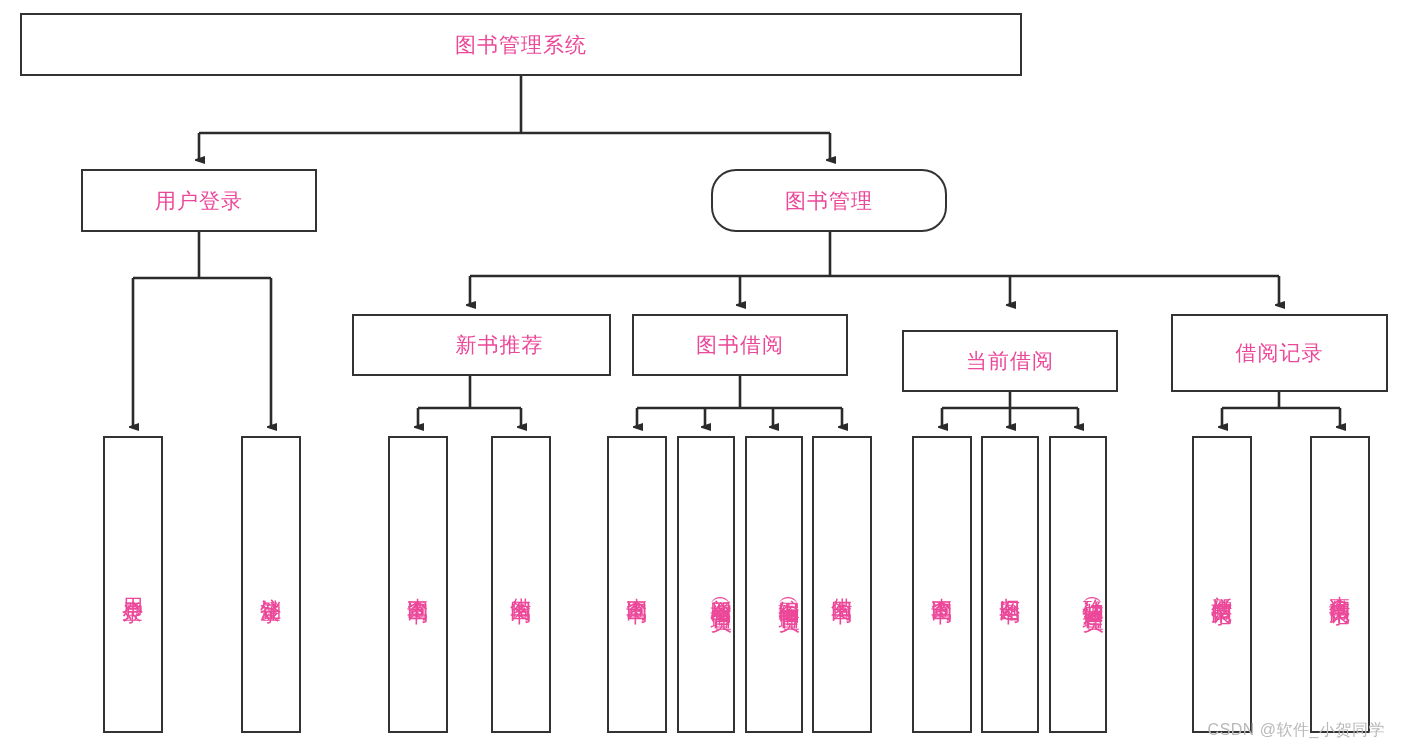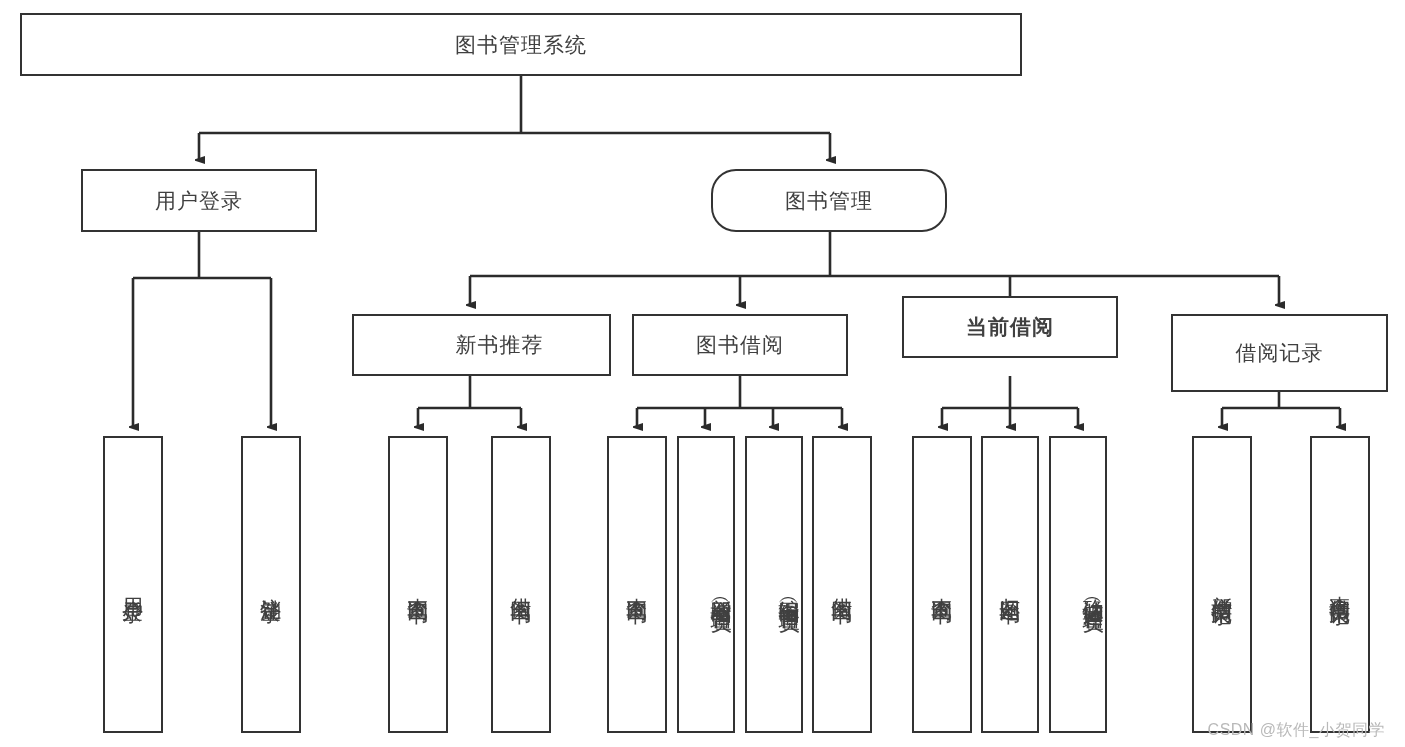--- a/index.html
+++ b/index.html
@@ -18,21 +18,21 @@
     overflow: hidden;
   }
   .node {
     position: absolute;
     box-sizing: border-box;
     border: 2px solid #333333;
     background: #ffffff;
     display: flex;
     align-items: center;
     justify-content: center;
-    color: #404040;
+    color: #ec4899;
   }
   .node.horizontal {
     font-size: 21px;
     letter-spacing: 1px;
   }
   .node.vertical {
     writing-mode: vertical-rl;
     text-orientation: upright;
     font-size: 21px;
     letter-spacing: 2px;
@@ -135,21 +135,21 @@
   </div>
 
   <div class="node horizontal" style="left:352px; top:314px; width:259px; height:62px;padding-left:36px;">
     <span class="label">新书推荐</span>
   </div>
 
   <div class="node horizontal" style="left:632px; top:314px; width:216px; height:62px;">
     <span class="label">图书借阅</span>
   </div>
 
-  <div class="node horizontal" style="left:902px; top:296px; width:216px; height:62px;font-weight:bold;">
+  <div class="node horizontal" style="left:902px; top:330px; width:216px; height:62px;">
     <span class="label">当前借阅</span>
   </div>
 
   <div class="node horizontal" style="left:1171px; top:314px; width:217px; height:78px;">
     <span class="label">借阅记录</span>
   </div>
 
   <div class="node vertical centered" style="left:103px; top:436px; width:60px; height:297px;">
     <span class="label">用户登录</span>
   </div>

